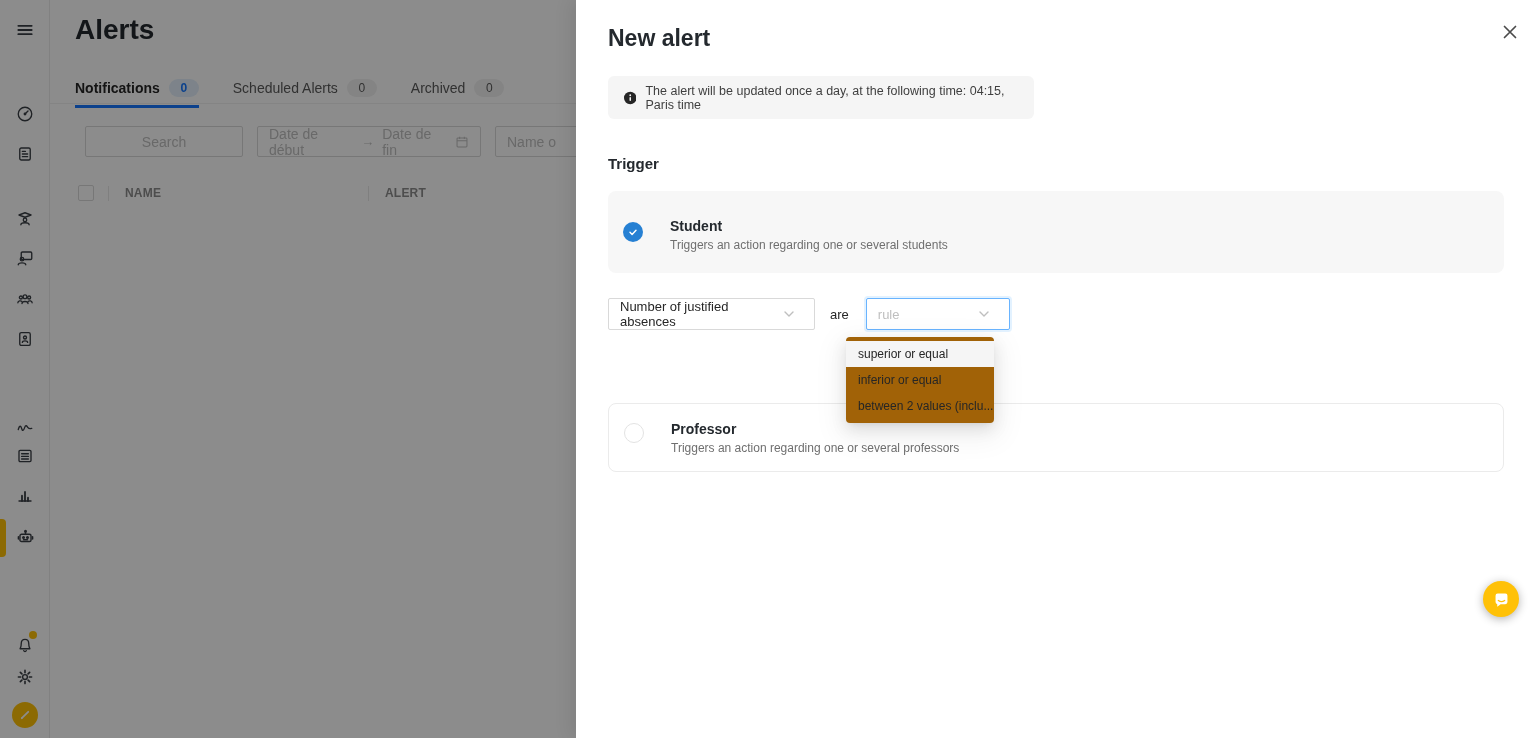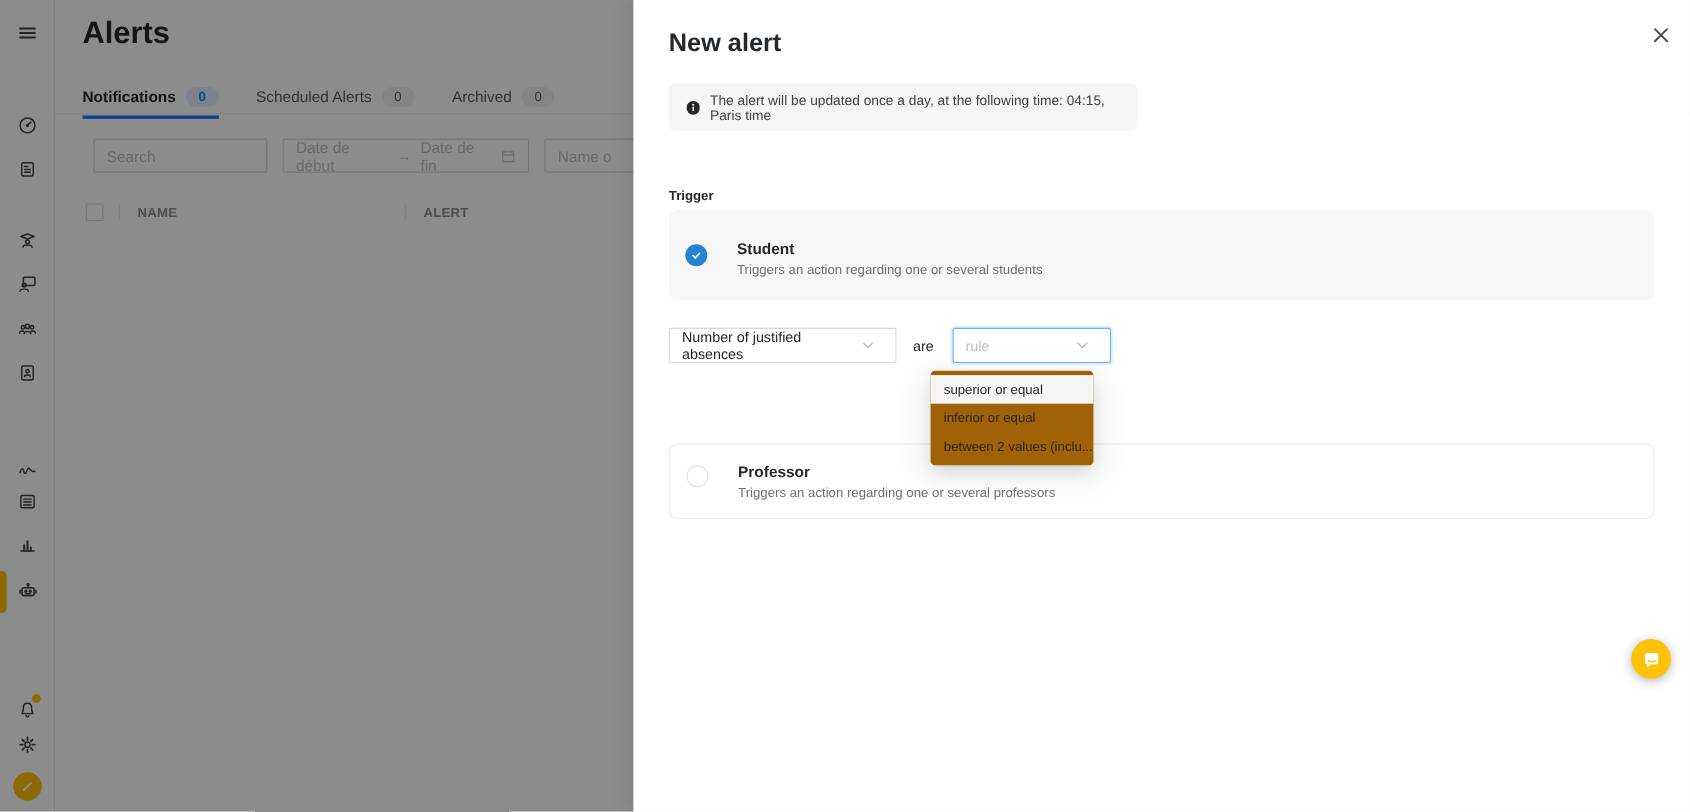--- a/index.html
+++ b/index.html
@@ -28,40 +28,40 @@
   .page-title{position:absolute;left:25px;top:14px;font-size:28px;font-weight:700;color:var(--ink);}
   .tabs{position:absolute;left:25px;top:79px;display:flex;gap:34px;}
   .tab{display:flex;align-items:center;gap:9px;padding-bottom:8px;font-size:14px;color:#595959;cursor:pointer;border-bottom:3px solid transparent;}
   .tab.active{font-weight:700;color:#262626;border-bottom-color:var(--blue);}
   .badge{min-width:30px;height:18px;padding:0 9px;border-radius:10px;background:#f1f1f1;color:#595959;font-size:12px;display:inline-flex;align-items:center;justify-content:center;}
   .tab.active .badge{background:#e3effb;color:var(--blue);}
   .tabs-divider{position:absolute;left:0;top:103px;width:100%;height:1px;background:#f0f0f0;}
   .filters{position:absolute;left:35px;top:126px;display:flex;gap:14px;}
   .tb-input{height:31px;border:1px solid var(--border);border-radius:2px;padding:0 11px;font-size:14px;color:#262626;background:#fff;outline:none;}
   .tb-input::placeholder{color:#bfbfbf;}
-  .search-input{width:158px;}
+  .search-input{width:158px;text-align:center;}
   .name-input{width:160px;}
   .date-range{width:224px;height:31px;border:1px solid var(--border);border-radius:2px;display:flex;align-items:center;padding:0 11px;gap:8px;font-size:14px;color:#bfbfbf;cursor:pointer;}
   .date-range .sep{color:#bfbfbf;font-size:13px;}
   .date-range .cal{margin-left:auto;display:flex;color:#bfbfbf;}
   .thead{position:absolute;left:0;top:183px;width:100%;height:22px;font-size:12px;font-weight:700;color:#8c8c8c;letter-spacing:.2px;}
   .thead .cb{position:absolute;left:28px;top:2px;width:16px;height:16px;border:1px solid var(--border);border-radius:2px;background:#fff;cursor:pointer;}
   .thead .colsep{position:absolute;top:3px;width:1px;height:15px;background:#e8e8e8;}
   .thead .col-name{position:absolute;left:75px;top:3px;}
   .thead .col-alert{position:absolute;left:335px;top:3px;}
 
   
   .mask{position:absolute;left:0;top:0;width:576px;height:738px;background:rgba(0,0,0,0.45);z-index:5;cursor:pointer;}
 
   
   .drawer{position:absolute;left:576px;top:0;width:960px;height:738px;background:#fff;z-index:6;box-shadow:-6px 0 16px rgba(0,0,0,0.08);}
   .drawer-title{position:absolute;left:32px;top:25px;font-size:23px;font-weight:700;color:var(--ink);text-align:center;}
   .close-btn{position:absolute;right:16px;top:22px;width:20px;height:20px;display:flex;align-items:center;justify-content:center;color:#4b4b4b;cursor:pointer;}
   .banner{position:absolute;left:32px;top:76px;width:426px;height:43px;background:#f5f5f5;border-radius:6px;display:flex;align-items:center;gap:9px;padding:0 16px;font-size:12.5px;color:#3f3f3f;}
-  .section-heading{position:absolute;left:32px;top:155px;font-size:12px;font-weight:700;color:var(--ink);margin-top:16px;}
+  .section-heading{position:absolute;left:32px;top:155px;font-size:15px;font-weight:700;color:var(--ink);}
 
   .card{position:absolute;left:32px;width:896px;border-radius:8px;cursor:pointer;}
   .card.student{top:191px;height:82px;background:#f7f7f7;}
   .card.professor{top:403px;height:69px;background:#fff;border:1px solid #ebebeb;}
   .card .title{position:absolute;left:62px;font-size:14px;font-weight:700;color:var(--ink);}
   .card .desc{position:absolute;left:62px;font-size:12px;color:var(--grey-text);}
   .card.student .titles{top:27px;} .card.student .descs{top:47px;}
   .card.professor .titlep{top:17px;} .card.professor .descp{top:37px;}
   .check-circle{position:absolute;left:15px;top:31px;width:20px;height:20px;border-radius:50%;background:var(--check-blue);display:flex;align-items:center;justify-content:center;cursor:pointer;}
   .radio-circle{position:absolute;left:15px;top:19px;width:20px;height:20px;border-radius:50%;background:#fff;border:1.5px solid #e3e3e3;cursor:pointer;}

